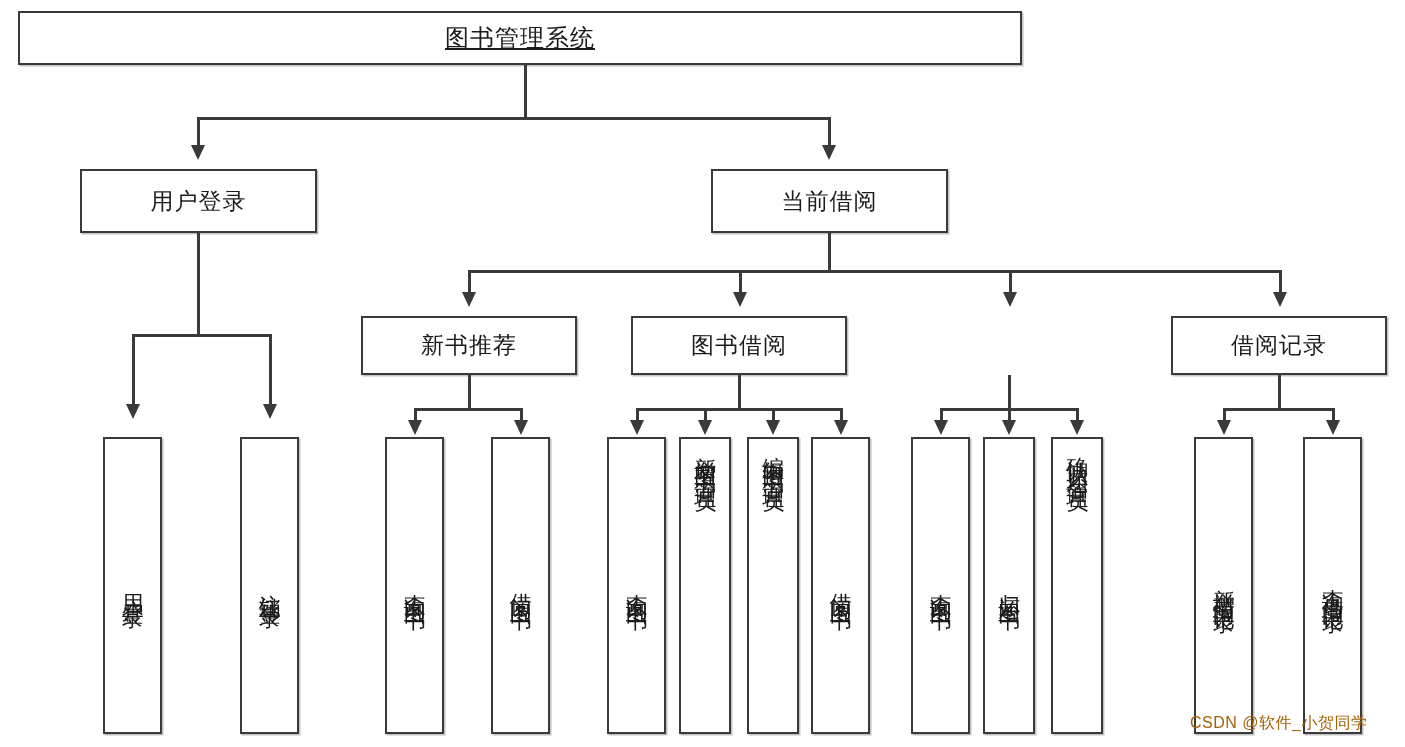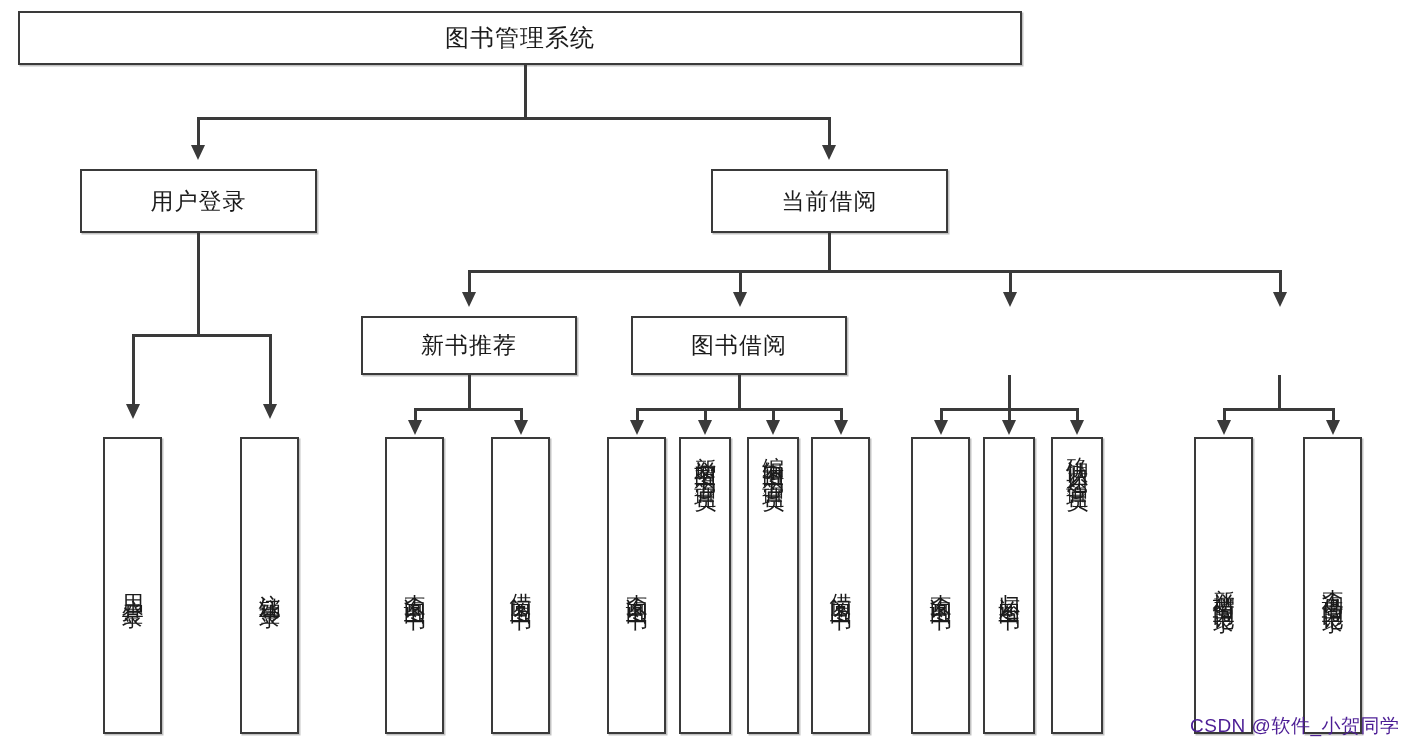--- a/index.html
+++ b/index.html
@@ -33,21 +33,21 @@
   }
   .box .label {
     display: block;
     white-space: nowrap;
   }
   
   .box.h .label {
     font-size: 23px;
     line-height: 1;
   }
-  .box.root .label { font-size: 24px; }
+  .box.root .label { font-size: 24px; text-decoration: underline; }
 
   
   .box.v {
     align-items: flex-start;
     justify-content: center;
     padding-top: 0;
   }
   .box.v .label {
     writing-mode: vertical-rl;
     text-orientation: upright;
@@ -69,22 +69,22 @@
     position: absolute;
     width: 0;
     height: 0;
     border-left: 7px solid transparent;
     border-right: 7px solid transparent;
     border-top: 15px solid #3a3a3a;
   }
   
   #watermark {
     position: absolute;
-    color: #4c1d95;
-    font-size: 19px;
+    color: #a16207;
+    font-size: 16px;
     white-space: nowrap;
     letter-spacing: 0.5px;
   }
 </style>
 </head>
 <body>
 
 <div id="canvas">
 
   <div class="box root h" style="left:18px; top:11px; width:1004px; height:54px;">
@@ -124,20 +124,23 @@
   <div class="arrow" style="left:1003px; top:292px;"></div>
   <div class="vline" style="left:1279px; top:270px; height:24px;"></div>
   <div class="arrow" style="left:1273px; top:292px;"></div>
 
   <div class="box h" style="left:631px; top:316px; width:216px; height:59px;">
     <span class="label">图书借阅</span>
   </div>
   <div class="box h" style="left:361px; top:316px; width:216px; height:59px;">
     <span class="label">新书推荐</span>
   </div>
+  <div class="box h" style="left:1171px; top:316px; width:216px; height:59px;">
+    <span class="label">借阅记录</span>
+  </div>
 
   <div class="vline" style="left:468px; top:375px; height:35px;"></div>
   <div class="hline" style="left:415px; top:408px; width:107px;"></div>
   <div class="vline" style="left:414px; top:408px; height:14px;"></div>
   <div class="arrow" style="left:408px; top:420px;"></div>
   <div class="vline" style="left:520px; top:408px; height:14px;"></div>
   <div class="arrow" style="left:514px; top:420px;"></div>
 
   <div class="vline" style="left:738px; top:375px; height:35px;"></div>
   <div class="hline" style="left:637px; top:408px; width:205px;"></div>

